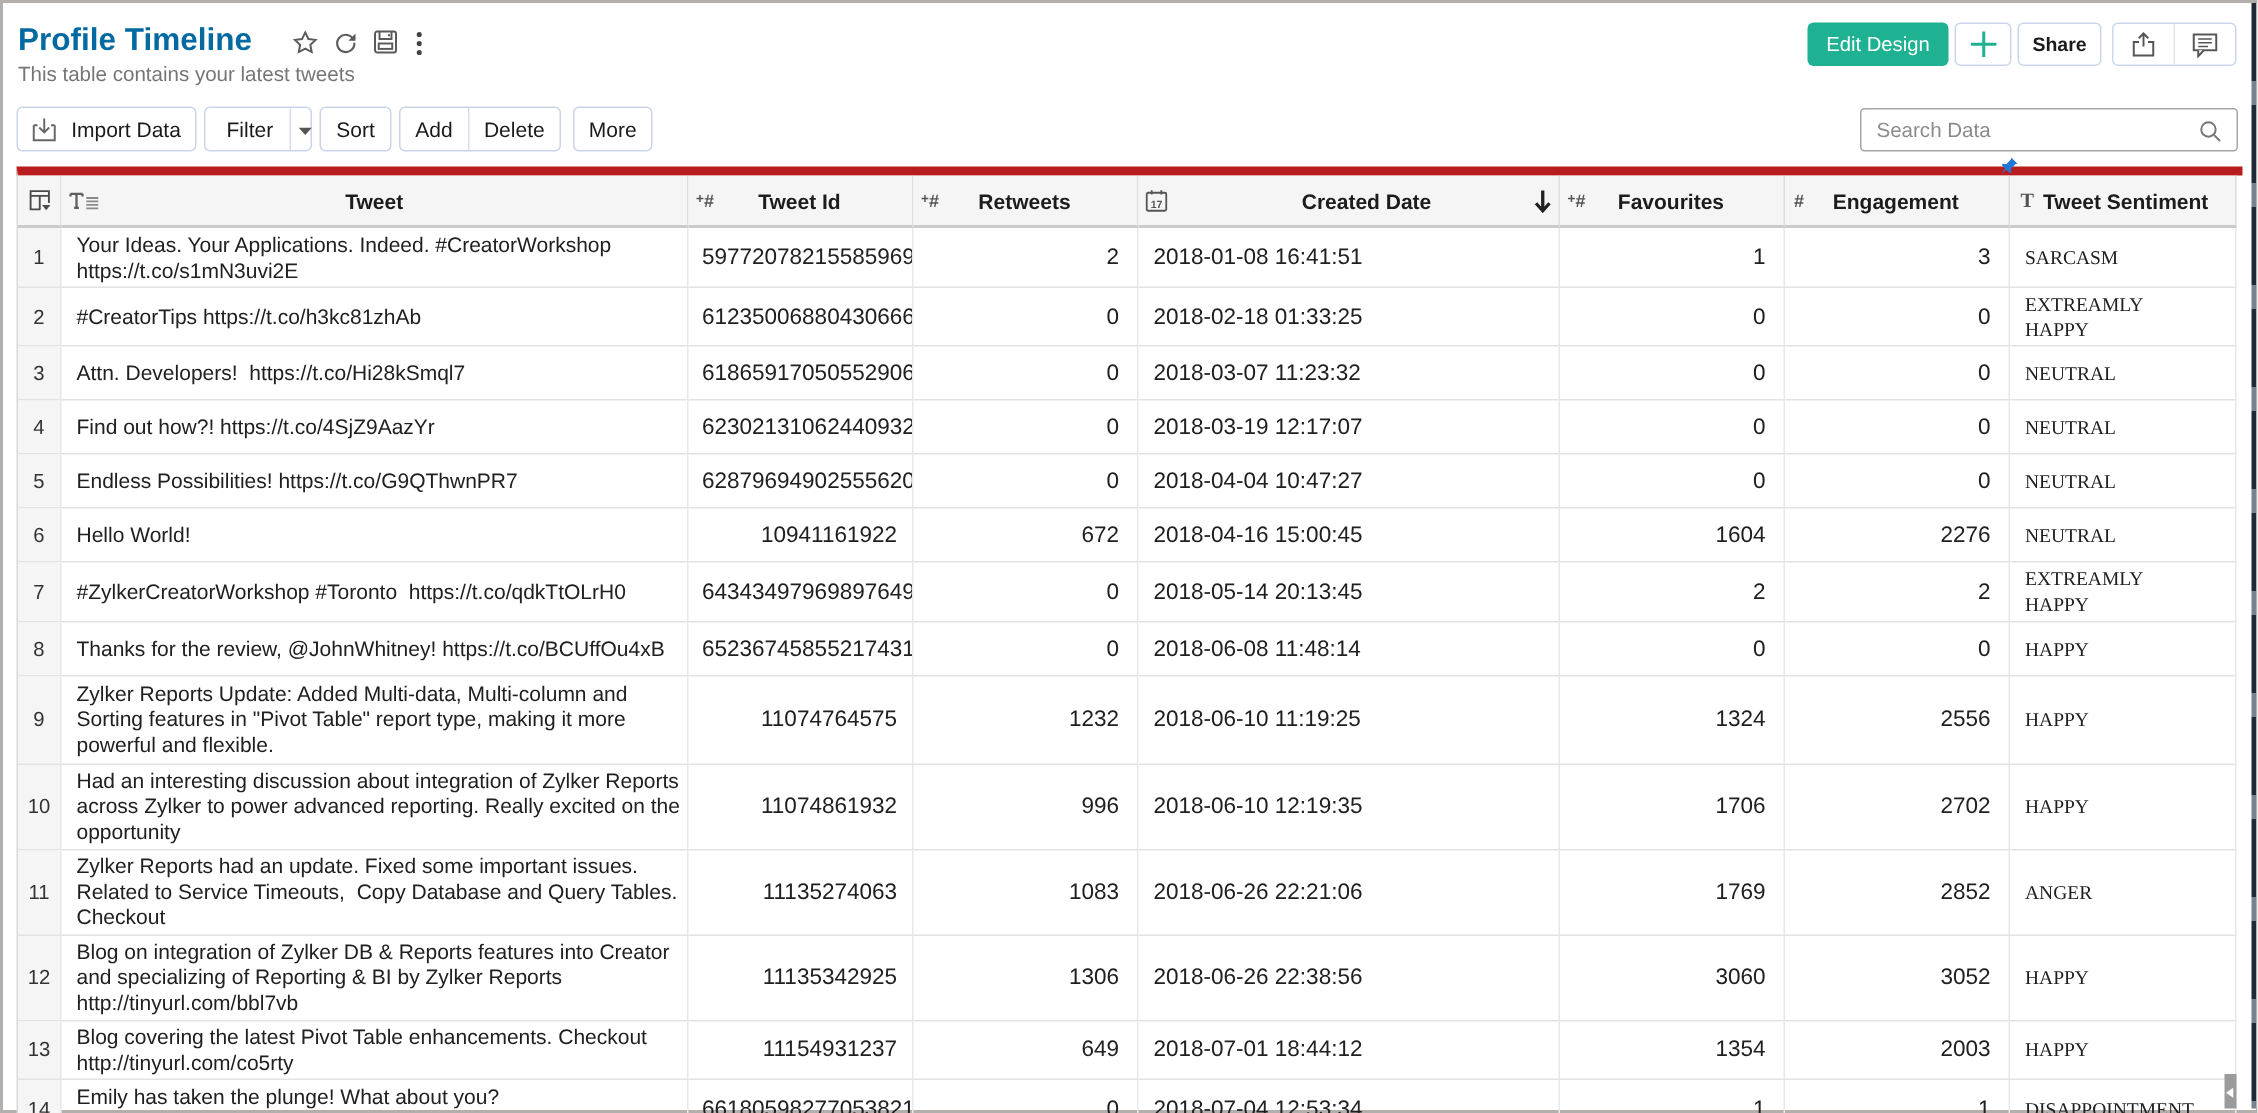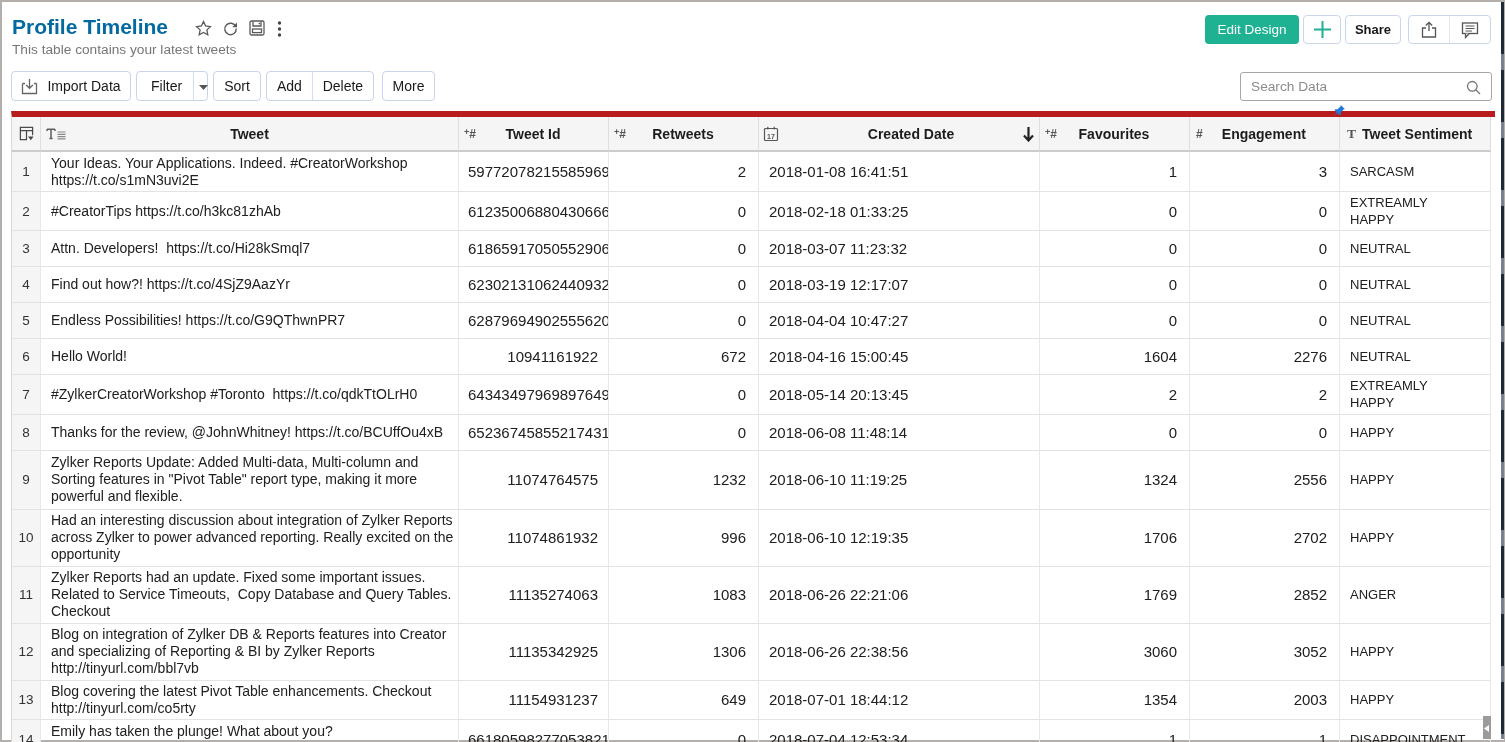--- a/index.html
+++ b/index.html
@@ -58,21 +58,21 @@
 #grid > div.hd{background:#f5f5f5;border-bottom:2px solid #cbcbcb;border-right:1px solid #dedede;
   font-weight:700;font-size:14px;color:#1c1c1c;position:relative;}
 .hd .lbl{flex:1;text-align:center;}
 .num{background:#f5f5f5;justify-content:center;font-size:13.5px;color:#333;}
 .tw{padding-left:10px;padding-right:6px;font-size:14px;line-height:17px;}
 .tw div{white-space:nowrap;}
 .idl{padding-left:9px;white-space:nowrap;}
 .idr{justify-content:flex-end;padding-right:10px;}
 .rt{justify-content:flex-end;padding-right:12px;}
 .dt{padding-left:10px;}
-.se{padding-left:10px;font-size:13px;line-height:17px;}
+.se{padding-left:10px;font-size:13px;line-height:17px;font-family:Liberation Serif, serif;}
 .hico{color:#555;}
 svg{display:block;}
 </style>
 </head>
 <body>
 <div class="abs" id="topbar"></div>
 <div class="abs" id="leftbar"></div>
 <div class="abs" id="botbar"></div>
 <div class="abs" id="rightdark"></div>
 <div class="abs" id="rightgray"></div>

